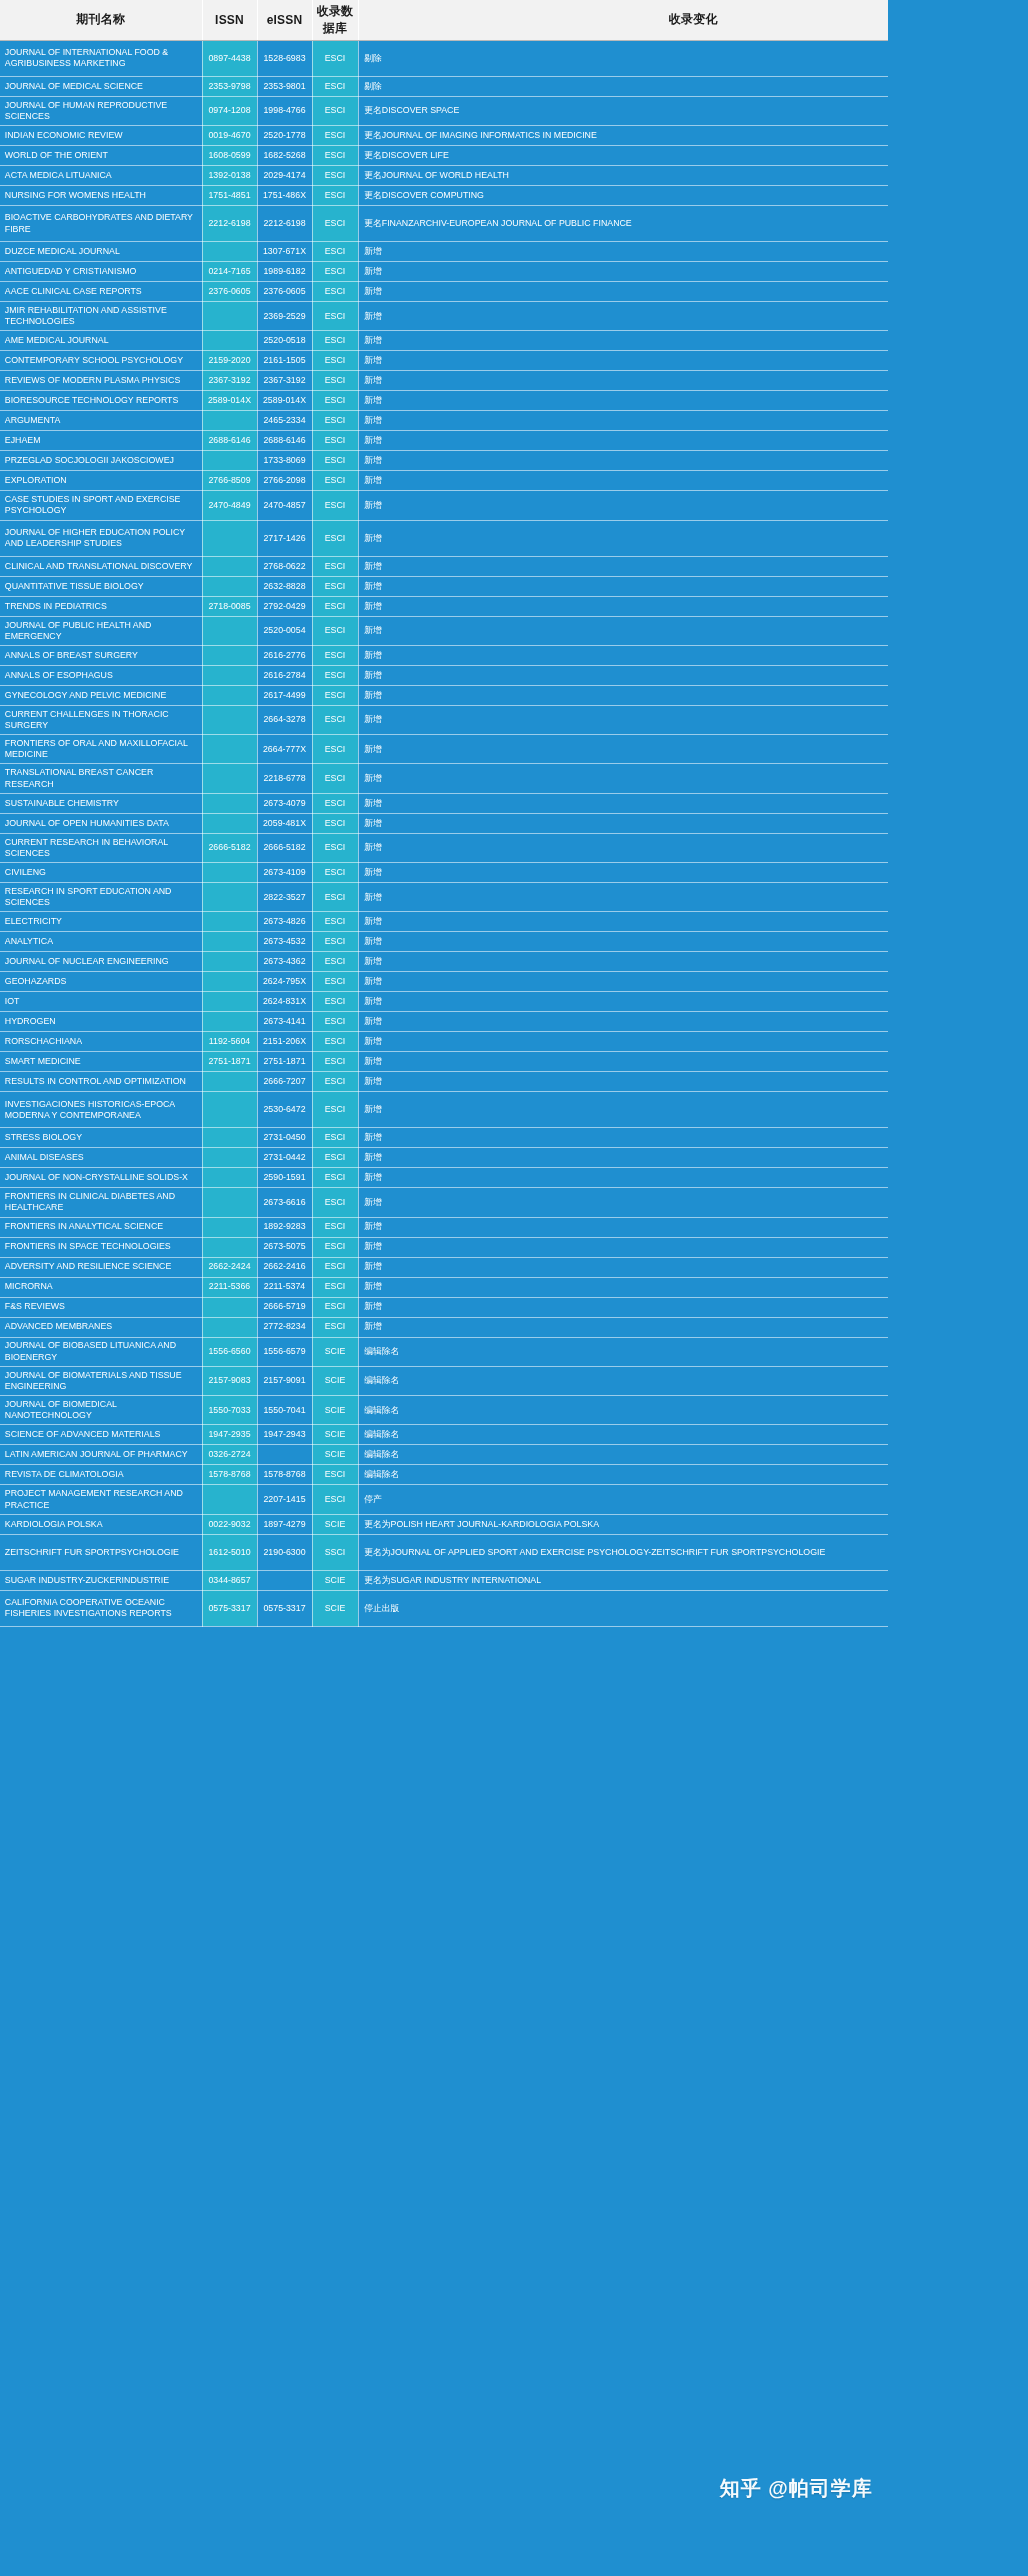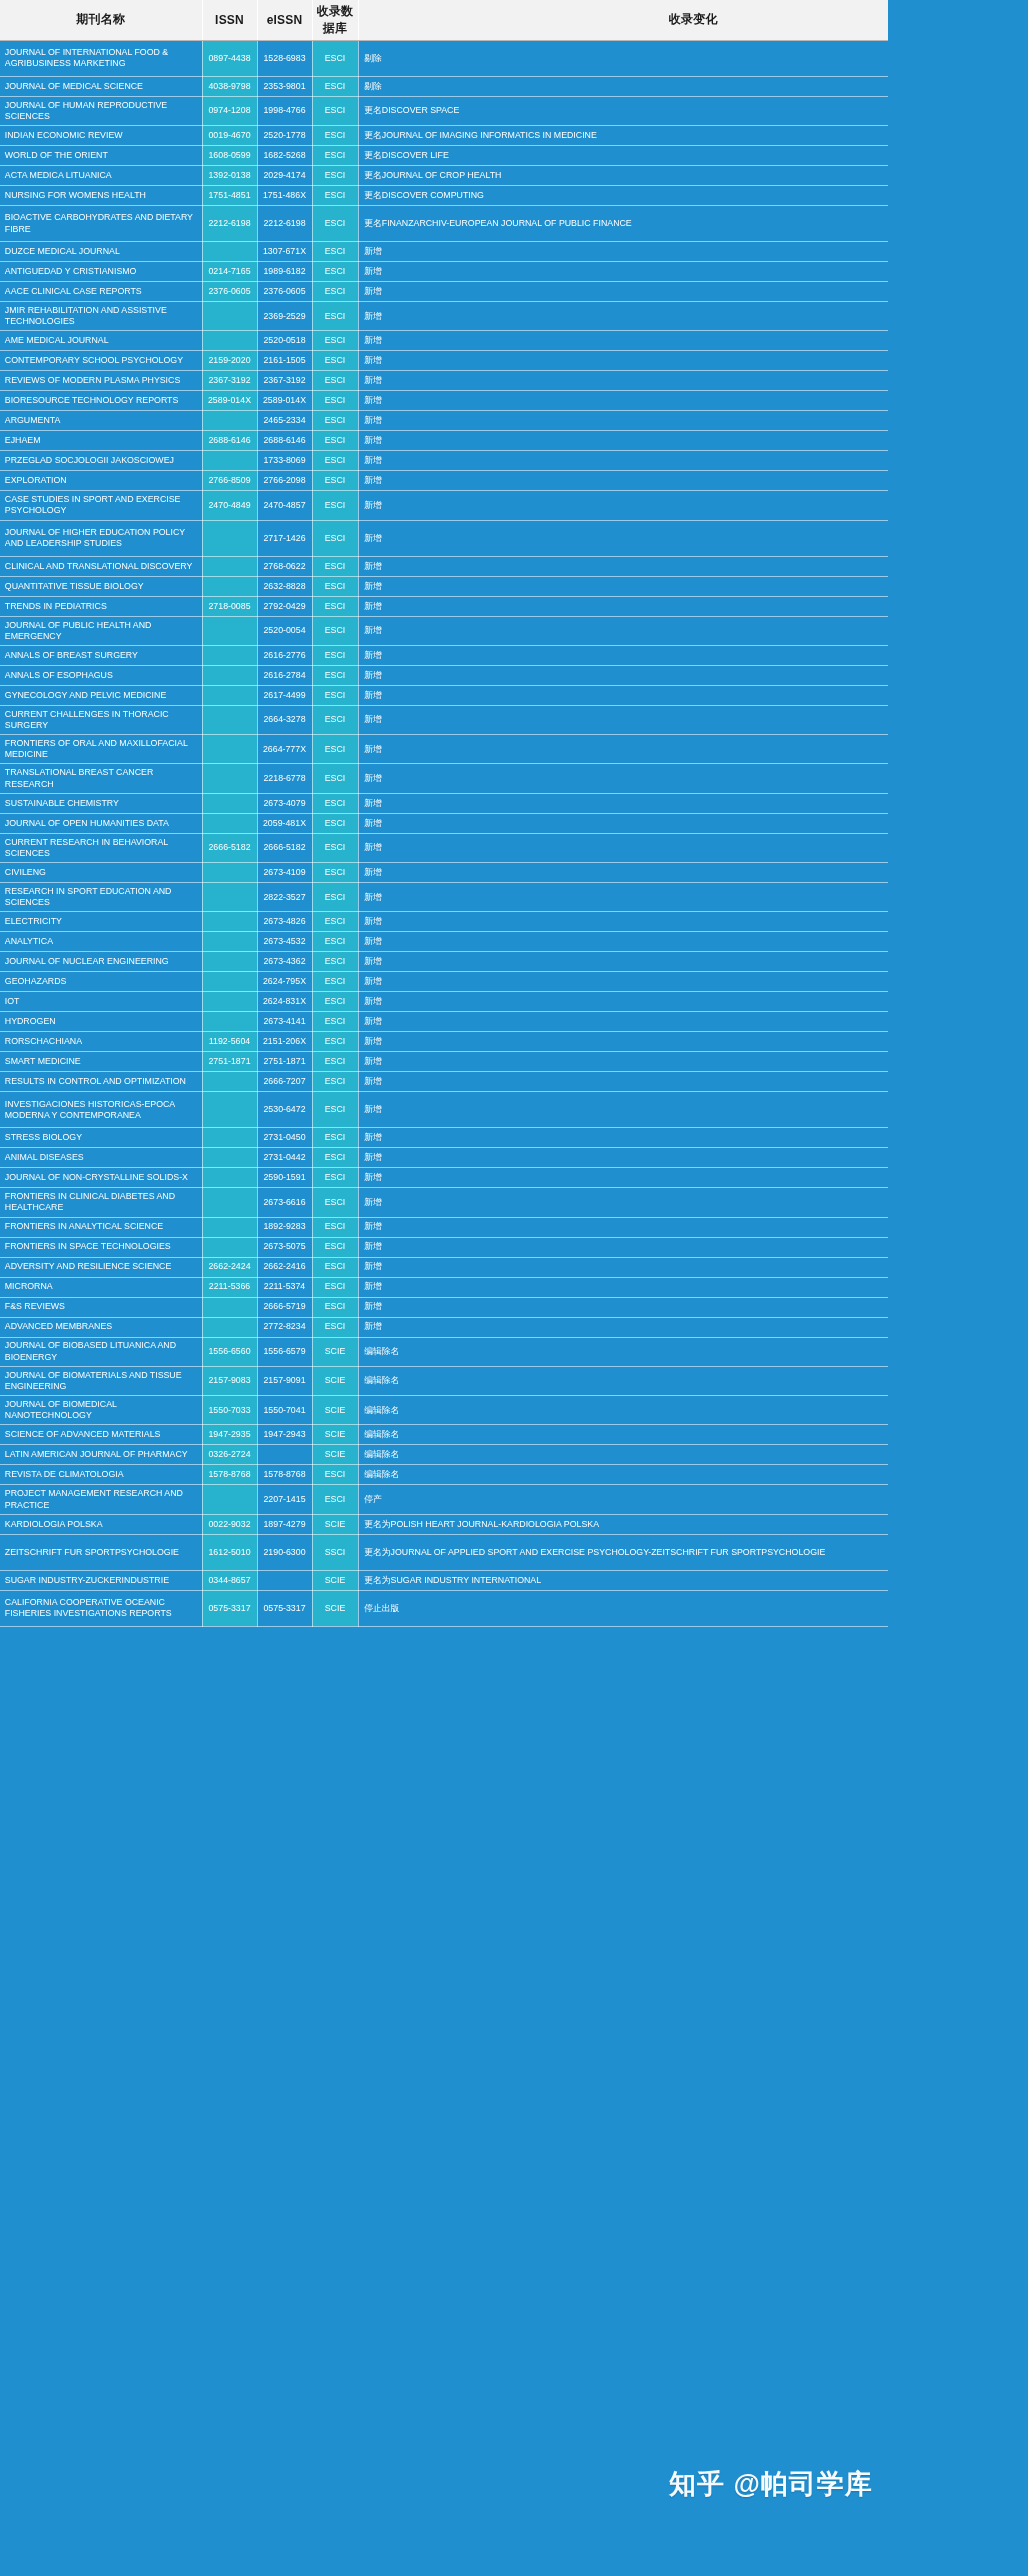--- a/index.html
+++ b/index.html
@@ -63,21 +63,21 @@
   td.col-change { background: #1f8fd0; text-align: left;   padding-left: 5.7px; }
 
   tbody tr { height: 20px; }
   tbody tr.tall { height: 36px; }
 
   .watermark {
     position: absolute;
     right: 15.2px;
     bottom: 74px;
     color: #ffffff;
-    font-size: 27px;
+    font-size: 20px;
     font-weight: bold;
     opacity: .96;
     letter-spacing: 1px;
     pointer-events: none;
     text-shadow: 0 1px 1.9px rgba(0,0,0,.18);
   }
 </style>
 </head>
 <body>
 
@@ -103,21 +103,21 @@
     <tbody id="tbody">
         <tr class="tall">
           <td class="col-name">JOURNAL OF INTERNATIONAL FOOD &amp; AGRIBUSINESS MARKETING</td>
           <td class="col-issn">0897-4438</td>
           <td class="col-eissn">1528-6983</td>
           <td class="col-db">ESCI</td>
           <td class="col-change">剔除</td>
         </tr>
         <tr>
           <td class="col-name">JOURNAL OF MEDICAL SCIENCE</td>
-          <td class="col-issn">4038-9798</td>
+          <td class="col-issn">2353-9798</td>
           <td class="col-eissn">2353-9801</td>
           <td class="col-db">ESCI</td>
           <td class="col-change">剔除</td>
         </tr>
         <tr>
           <td class="col-name">JOURNAL OF HUMAN REPRODUCTIVE SCIENCES</td>
           <td class="col-issn">0974-1208</td>
           <td class="col-eissn">1998-4766</td>
           <td class="col-db">ESCI</td>
           <td class="col-change">更名DISCOVER SPACE</td>
@@ -134,21 +134,21 @@
           <td class="col-issn">1608-0599</td>
           <td class="col-eissn">1682-5268</td>
           <td class="col-db">ESCI</td>
           <td class="col-change">更名DISCOVER LIFE</td>
         </tr>
         <tr>
           <td class="col-name">ACTA MEDICA LITUANICA</td>
           <td class="col-issn">1392-0138</td>
           <td class="col-eissn">2029-4174</td>
           <td class="col-db">ESCI</td>
-          <td class="col-change">更名JOURNAL OF CROP HEALTH</td>
+          <td class="col-change">更名JOURNAL OF WORLD HEALTH</td>
         </tr>
         <tr>
           <td class="col-name">NURSING FOR WOMENS HEALTH</td>
           <td class="col-issn">1751-4851</td>
           <td class="col-eissn">1751-486X</td>
           <td class="col-db">ESCI</td>
           <td class="col-change">更名DISCOVER COMPUTING</td>
         </tr>
         <tr class="tall">
           <td class="col-name">BIOACTIVE CARBOHYDRATES AND DIETARY FIBRE</td>

